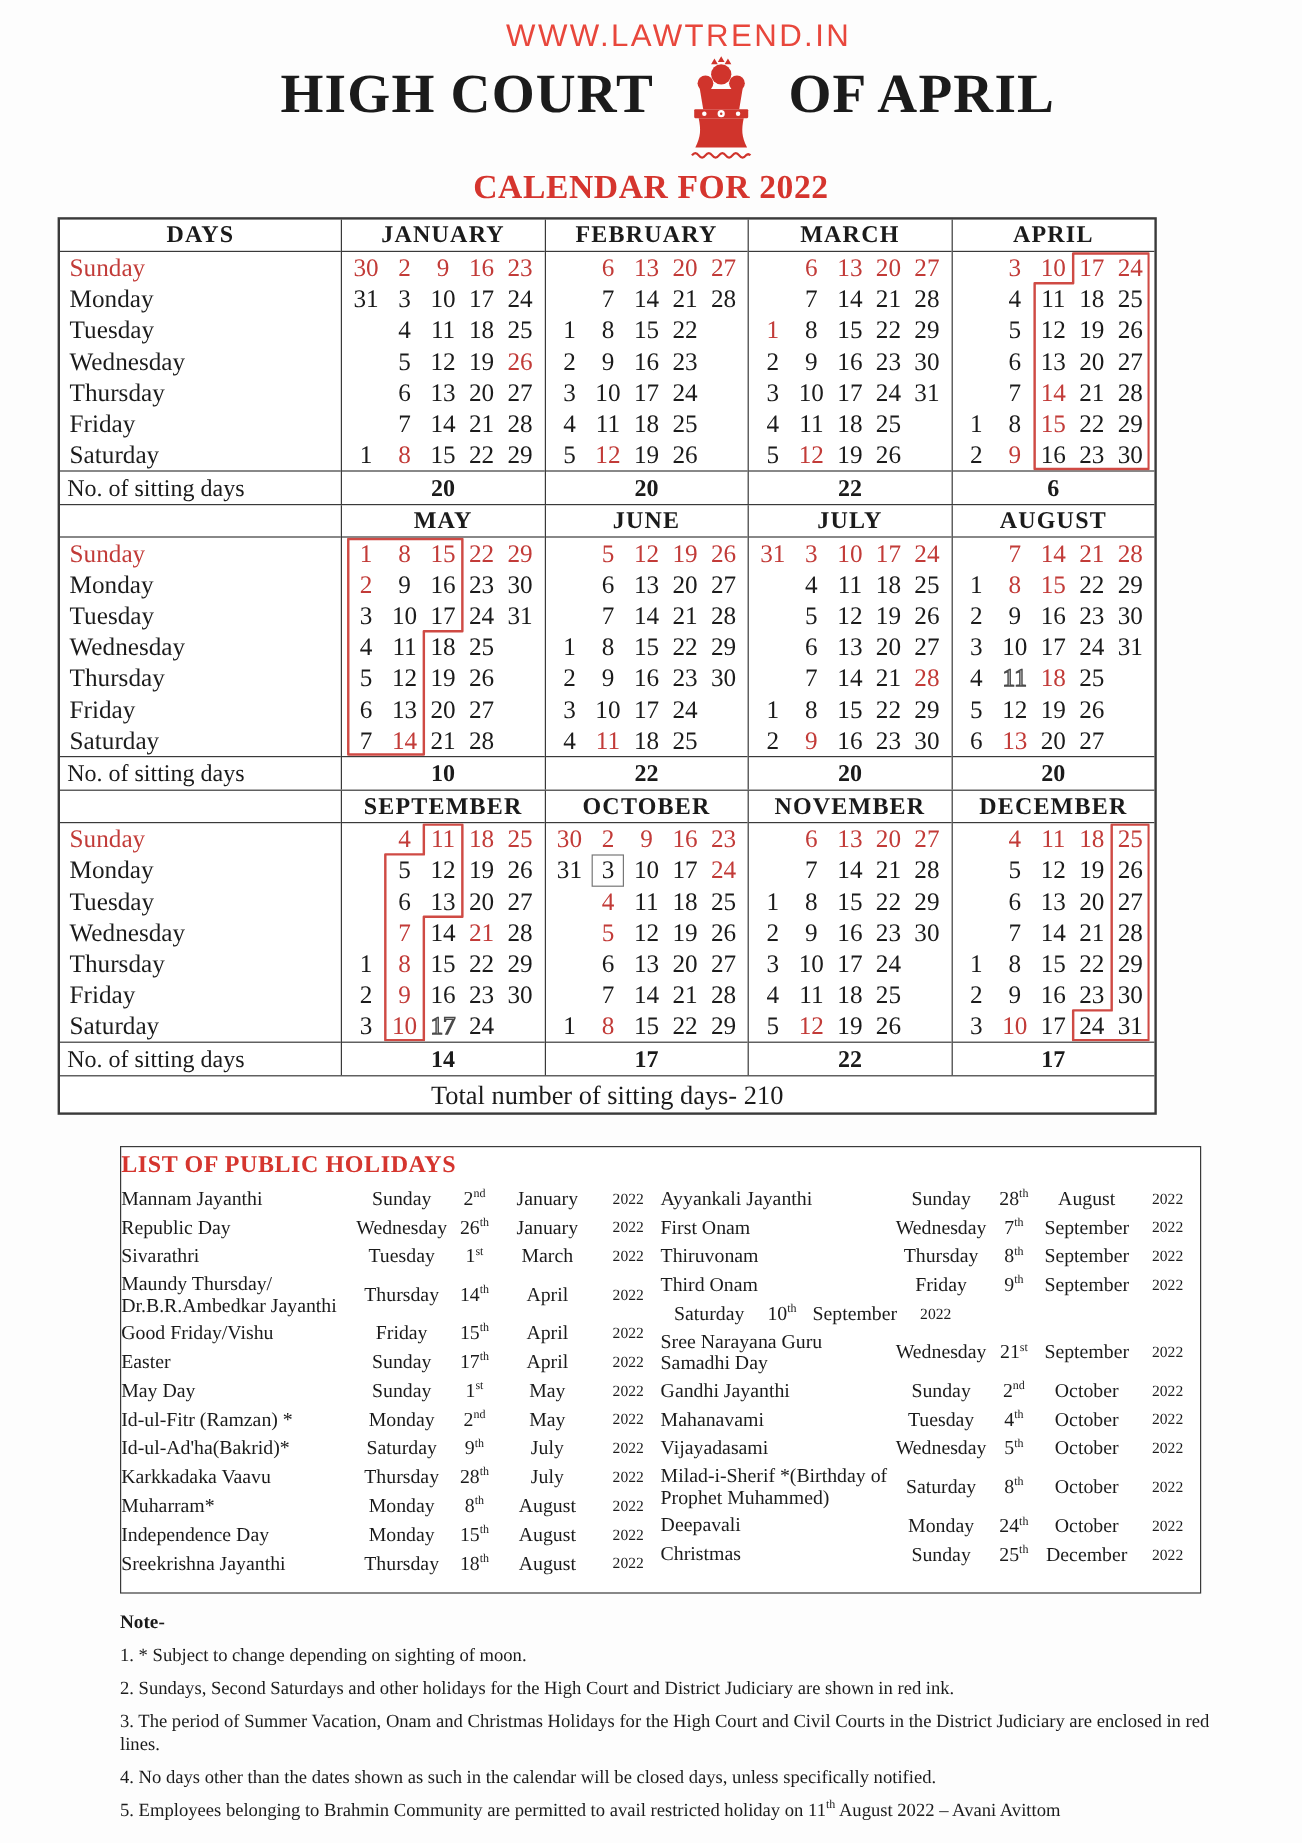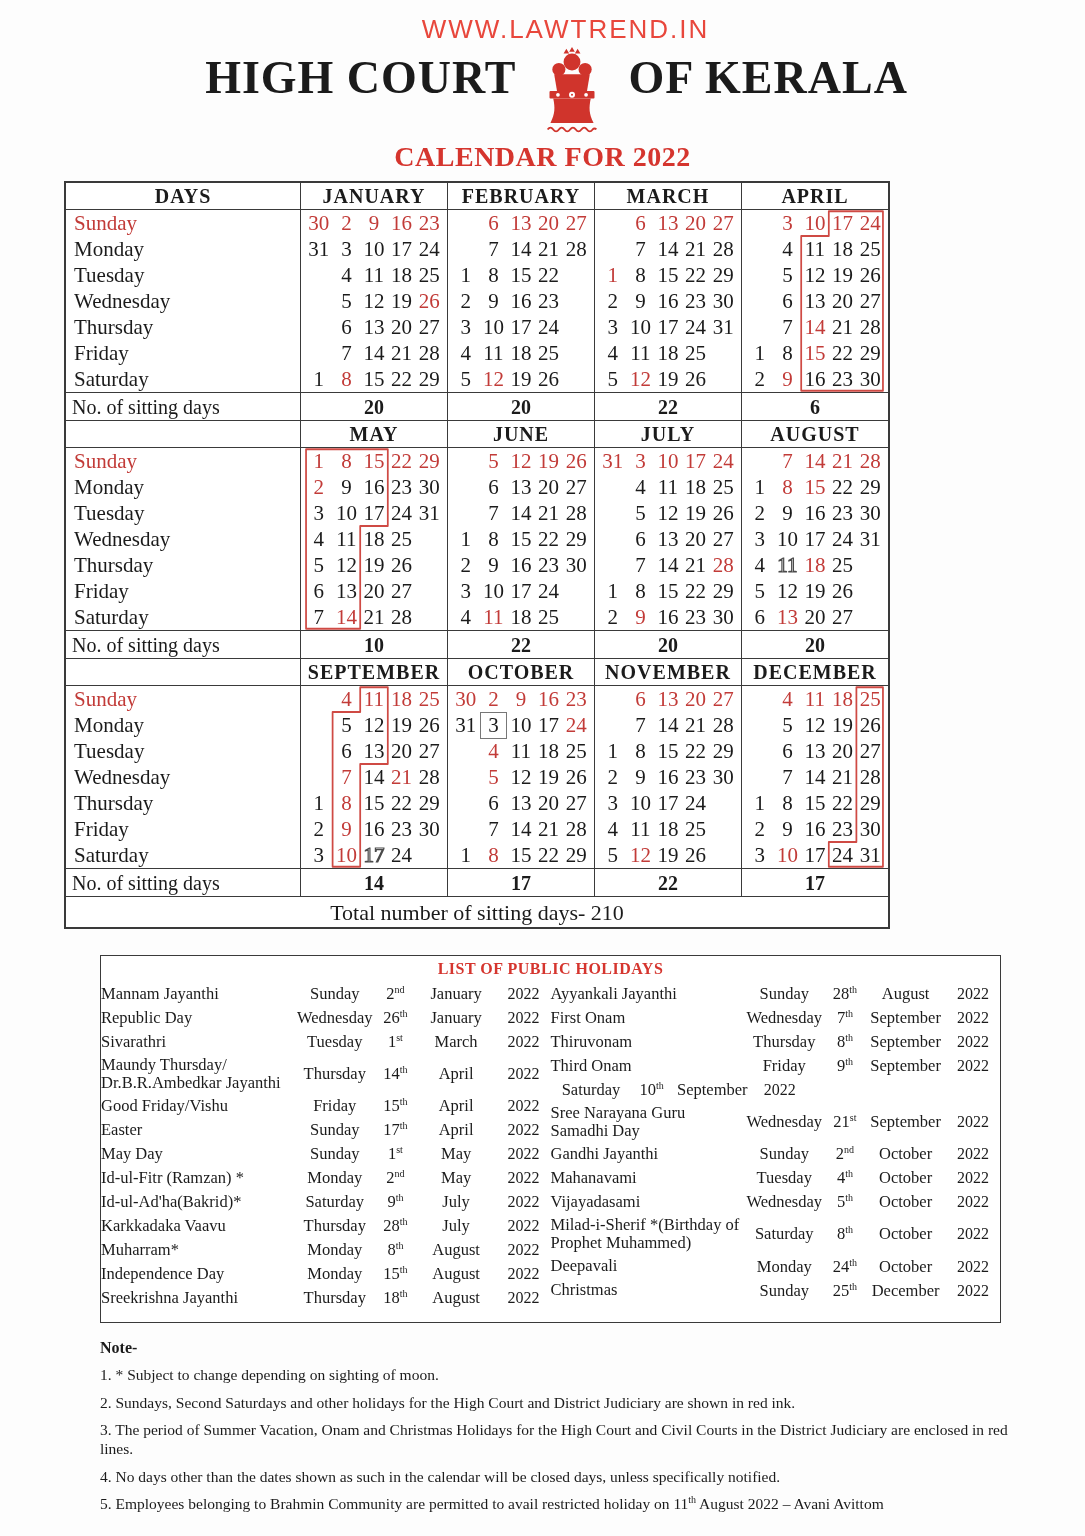--- a/index.html
+++ b/index.html
@@ -9,21 +9,21 @@
 
   .site-header { text-align:center; padding-top:14px; color:#e8473c;
                  font-family:"Liberation Sans", sans-serif; font-weight:normal;
                  font-size:26px; letter-spacing:2px;margin-left:46px; }
   .title-row { display:flex; justify-content:center; align-items:flex-start; gap:26px; height:96px;padding-left:28px; }
   .main-title { font-size:46px; font-weight:bold; letter-spacing:1px; padding-top:6px; }
   .emblem { flex:0 0 auto; }
   .cal-title { text-align:center; color:#d5352e; font-weight:bold; font-size:28px; margin-top:0px; letter-spacing:0.5px; }
 
   
-  .cal-table { margin:8px 0 0 64px; width:826px; border:2px solid #3a3a3a; background:#fff; }
+  .cal-table { margin:8px 0 0 48px; width:916px; border:2px solid #3a3a3a; background:#fff; }
   .block { display:flex; }
   .block + .block { border-top:1px solid #3a3a3a; }
   .days-col { flex:0 0 234px; }
   .month-col { flex:1 1 0; border-left:1px solid #3a3a3a; }
   .hdr { height:27px; border-bottom:1px solid #3a3a3a; text-align:center;
          font-weight:bold; font-size:20px; letter-spacing:1px; line-height:26px; }
   .dlabel { height:26px; line-height:26px; font-size:21px; padding-left:8px; }
   .dlabel.sunday { color:#c23b38; }
   .sit-label { height:28px; line-height:28px; border-top:1px solid #3a3a3a; font-size:20px; padding-left:6px; }
   .grid { position:relative; height:182px; padding:0 4px; }
@@ -32,29 +32,29 @@
   .ncell.red { color:#c23b38; }
   .ncell.outline { color:transparent; -webkit-text-stroke:1.2px #4a4a4a; }
   .ncell.boxed span { border:1px solid #777; padding:0px 7px 1px 7px; }
   .sit-val { height:28px; line-height:28px; border-top:1px solid #3a3a3a; text-align:center;
              font-weight:bold; font-size:20px; }
   .grid svg { position:absolute; left:4px; top:0; width:calc(100% - 8px); height:182px; }
   .total-row { border-top:1px solid #3a3a3a; height:31px; line-height:31px; text-align:center; font-size:22px; }
 
   
   .hol-box { margin:26px 0 0 100px; width:901px; border:1.5px solid #3a3a3a; padding:4px 0 12px 0; background:#fff; }
-  .hol-title { text-align:center; color:#d5352e; font-weight:bold; font-size:16px; letter-spacing:0.5px; }
+  .hol-title { color:#d5352e; font-weight:bold; font-size:20px; letter-spacing:0.5px; }
   .hol-cols { display:flex; margin-top:4px; }
   .hol-col { flex:1 1 50%; }
   .hol-row { display:flex; align-items:center; min-height:24px; padding:2px 0; }
   .h-name { flex:0 0 43%; font-size:16.5px; line-height:1.1; }
   .h-day  { flex:0 0 18%; text-align:center; font-size:16.5px; }
   .h-ord  { flex:0 0 9%;  text-align:center; font-size:16.5px; }
   .h-mon  { flex:0 0 18%; text-align:center; font-size:16.5px; }
-  .h-year { flex:0 0 12%; text-align:center; font-size:16px; }
+  .h-year { flex:0 0 12%; text-align:center; font-size:13px; }
   sup { font-size:10px; vertical-align:super; line-height:0; }
 
   
   .notes { margin:16px 0 0 100px; width:912px; font-size:15.5px; }
   .note-title { font-weight:bold; font-size:16px; }
   .note-item { margin-top:8px; line-height:1.25; }
 </style>
 </head>
 <body>
 
@@ -75,21 +75,21 @@
           <rect x="8" y="48" width="48" height="8" rx="1"></rect>
           <path d="M12,56 C14,66 14,72 9,82 L55,82 C50,72 50,66 52,56 Z"></path>
         </g>
         <circle cx="32" cy="52" r="3.2" fill="#ffffff"></circle>
         <circle cx="32" cy="52" r="1.1" fill="#d0342c"></circle>
         <circle cx="17" cy="52" r="2" fill="#ffffff"></circle>
         <circle cx="47" cy="52" r="2" fill="#ffffff"></circle>
         <path d="M6,89 Q9,85 12,89 Q15,93 18,89 Q21,85 24,89 Q27,93 30,89 Q33,85 36,89 Q39,93 42,89 Q45,85 48,89 Q51,93 54,89 Q56,87 58,89" fill="none" stroke="#d0342c" stroke-width="2"></path>
       </svg>
     </div>
-    <div class="main-title">OF KERALA</div>
+    <div class="main-title">OF APRIL</div>
   </div>
 
   <div class="cal-title">CALENDAR FOR 2022</div>
 
   <div class="cal-table" id="cal-table">
       <div class="block">
         <div class="days-col">
           <div class="hdr">DAYS</div>
           <div class="dlabel sunday">Sunday</div>
           <div class="dlabel">Monday</div>

